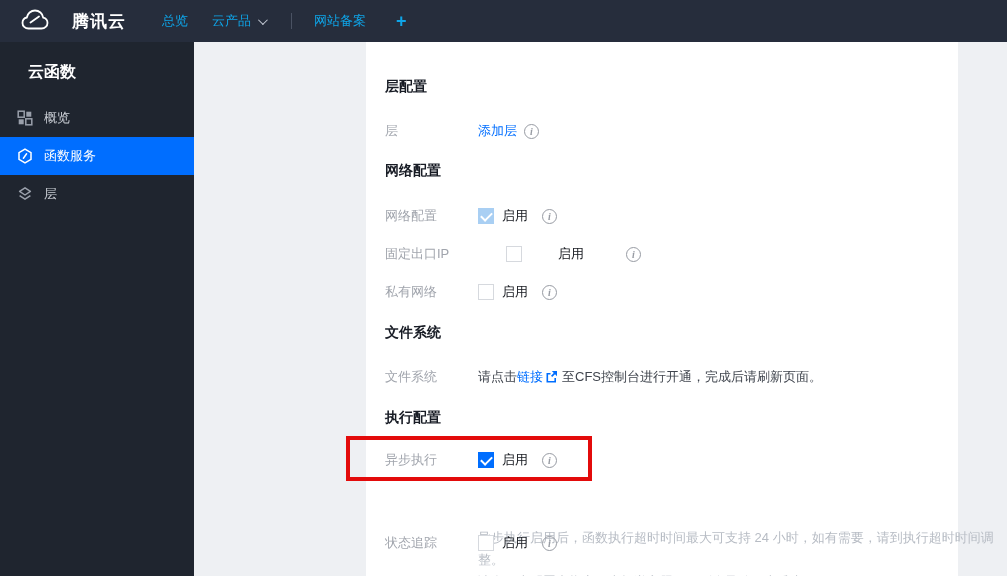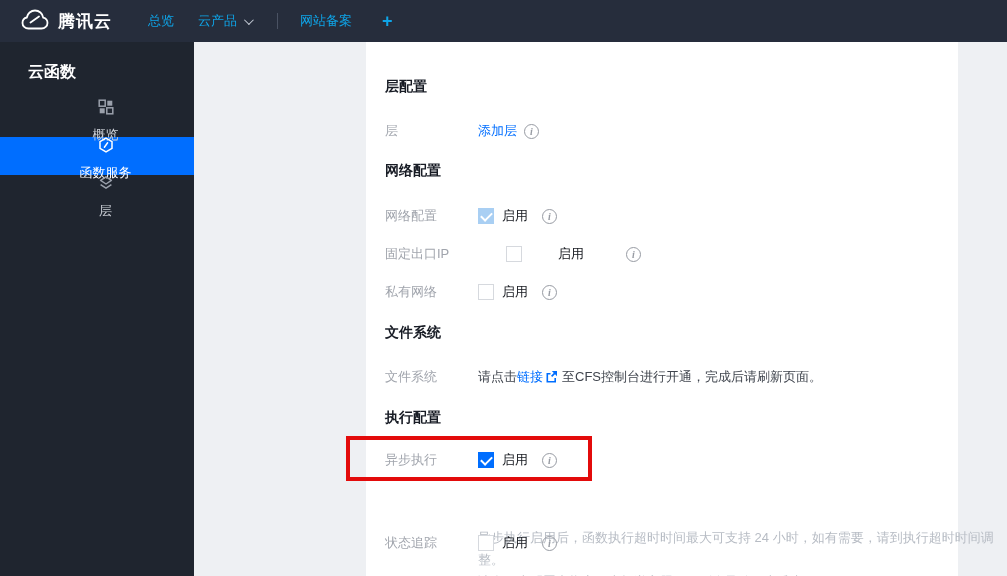--- a/index.html
+++ b/index.html
@@ -10,35 +10,35 @@
     background: #fff;
     font-family: "Liberation Sans", "DejaVu Sans", sans-serif;
     font-size: 13px;
   }
 
   
   .topnav {
     position:absolute; top:0; left:0; width:1007px; height:42px;
     background:#262d3c; display:flex; align-items:center; color:#fff; z-index:3;
   }
-  .brand { display:flex; align-items:center; margin-left:21px; gap:9px; cursor:pointer; }
+  .brand { display:flex; align-items:center; margin-left:21px; gap:23px; cursor:pointer; }
   .brand-text { font-size:17px; font-weight:bold; letter-spacing:1px; }
   .nav-items { display:flex; align-items:center; margin-left:36px; color:#0ea5e9; }
   .nav-item { margin-right:24px; display:flex; align-items:center; gap:7px; cursor:pointer; white-space:nowrap; }
   .caret { width:7px; height:7px; border-right:1.5px solid #c3c9d4; border-bottom:1.5px solid #c3c9d4;
            transform:rotate(45deg) translateY(-2px); display:inline-block; }
   .nav-divider { width:1px; height:16px; background:#4a5263; margin:0 22px 0 2px; }
   .nav-plus { font-size:18px; font-weight:bold; margin-left:6px; cursor:pointer; }
 
   
   .sidebar { position:absolute; top:42px; left:0; width:194px; bottom:0; background:#1f252f; z-index:2; }
   .sidebar-title { color:#fff; font-size:16px; font-weight:bold; padding:19px 0 0 28px; line-height:22px; }
   .menu { margin-top:16px; }
   .menu-item { height:38px; display:flex; align-items:center; padding-left:17px;
-               color:#ced2d9; gap:11px; cursor:pointer;flex-direction:column; }
+               color:#ced2d9; gap:11px; cursor:pointer; }
   .menu-item.active { background:#006eff; color:#fff; }
   .menu-item .mi { flex:none; display:flex; }
 
   
   .page-bg { position:absolute; top:42px; left:194px; right:0; bottom:0; background:#eef0f3; z-index:0; }
   .card { position:absolute; top:42px; left:366px; width:592px; bottom:0; background:#fff; z-index:1; }
 
   .h-sec { position:absolute; left:19px; font-size:14px; font-weight:bold; color:#181c25; white-space:nowrap; }
   .h-layer   { top:36px; }
   .h-network { top:120px; }

